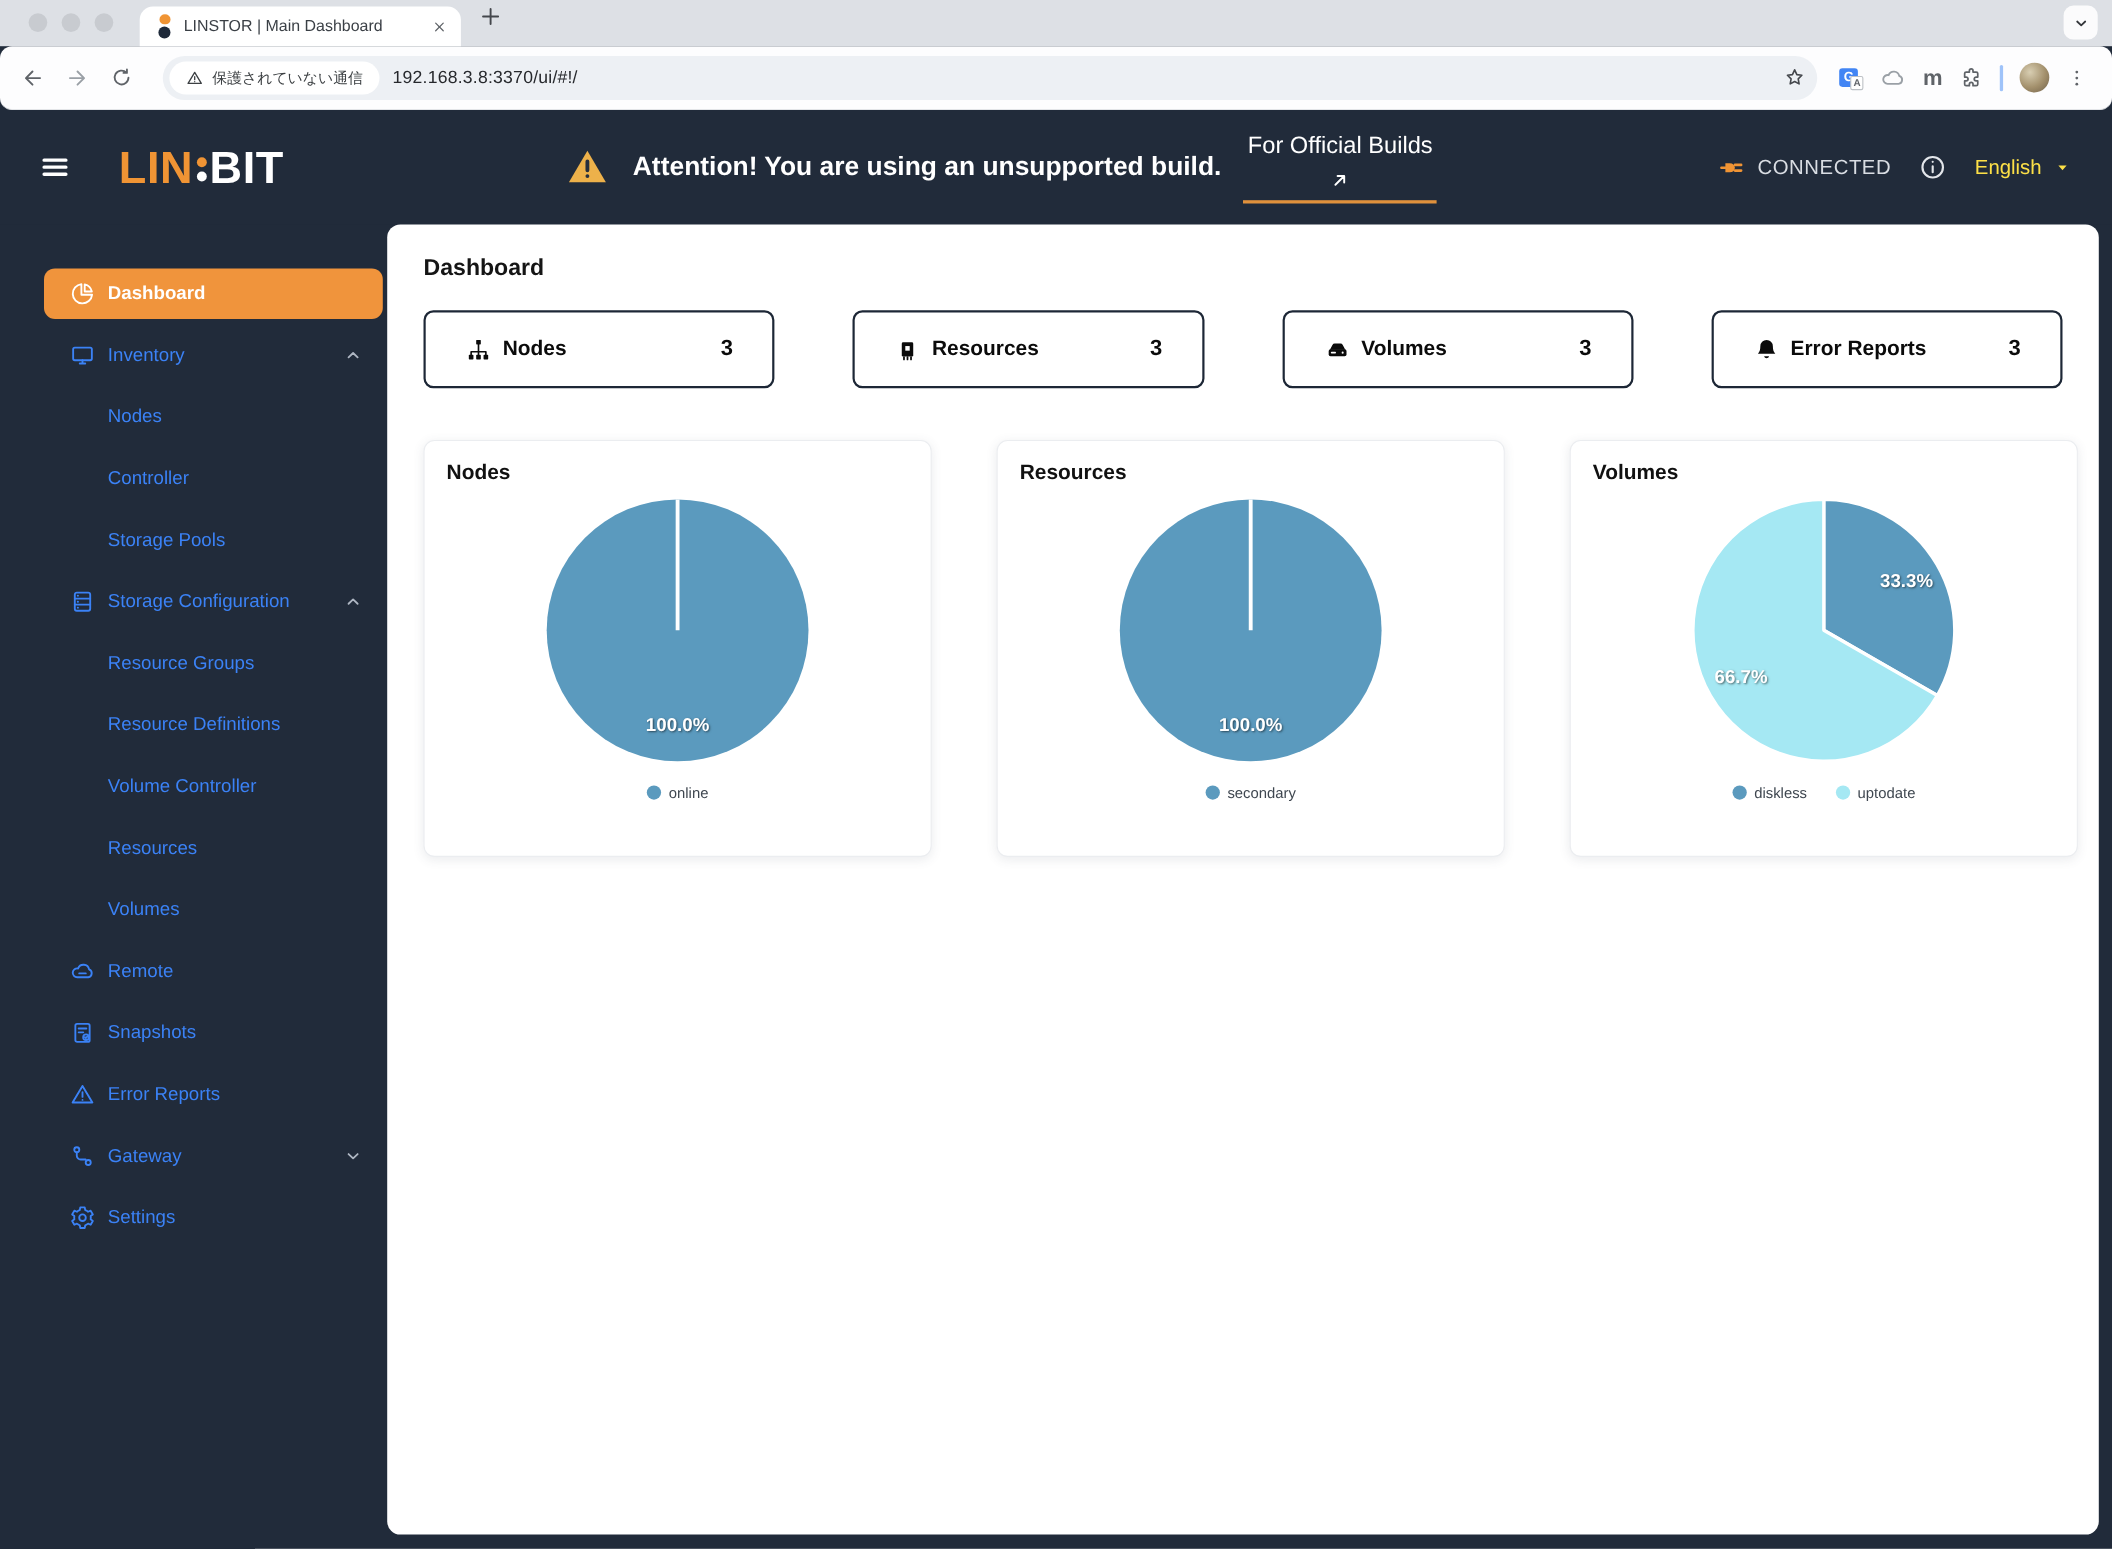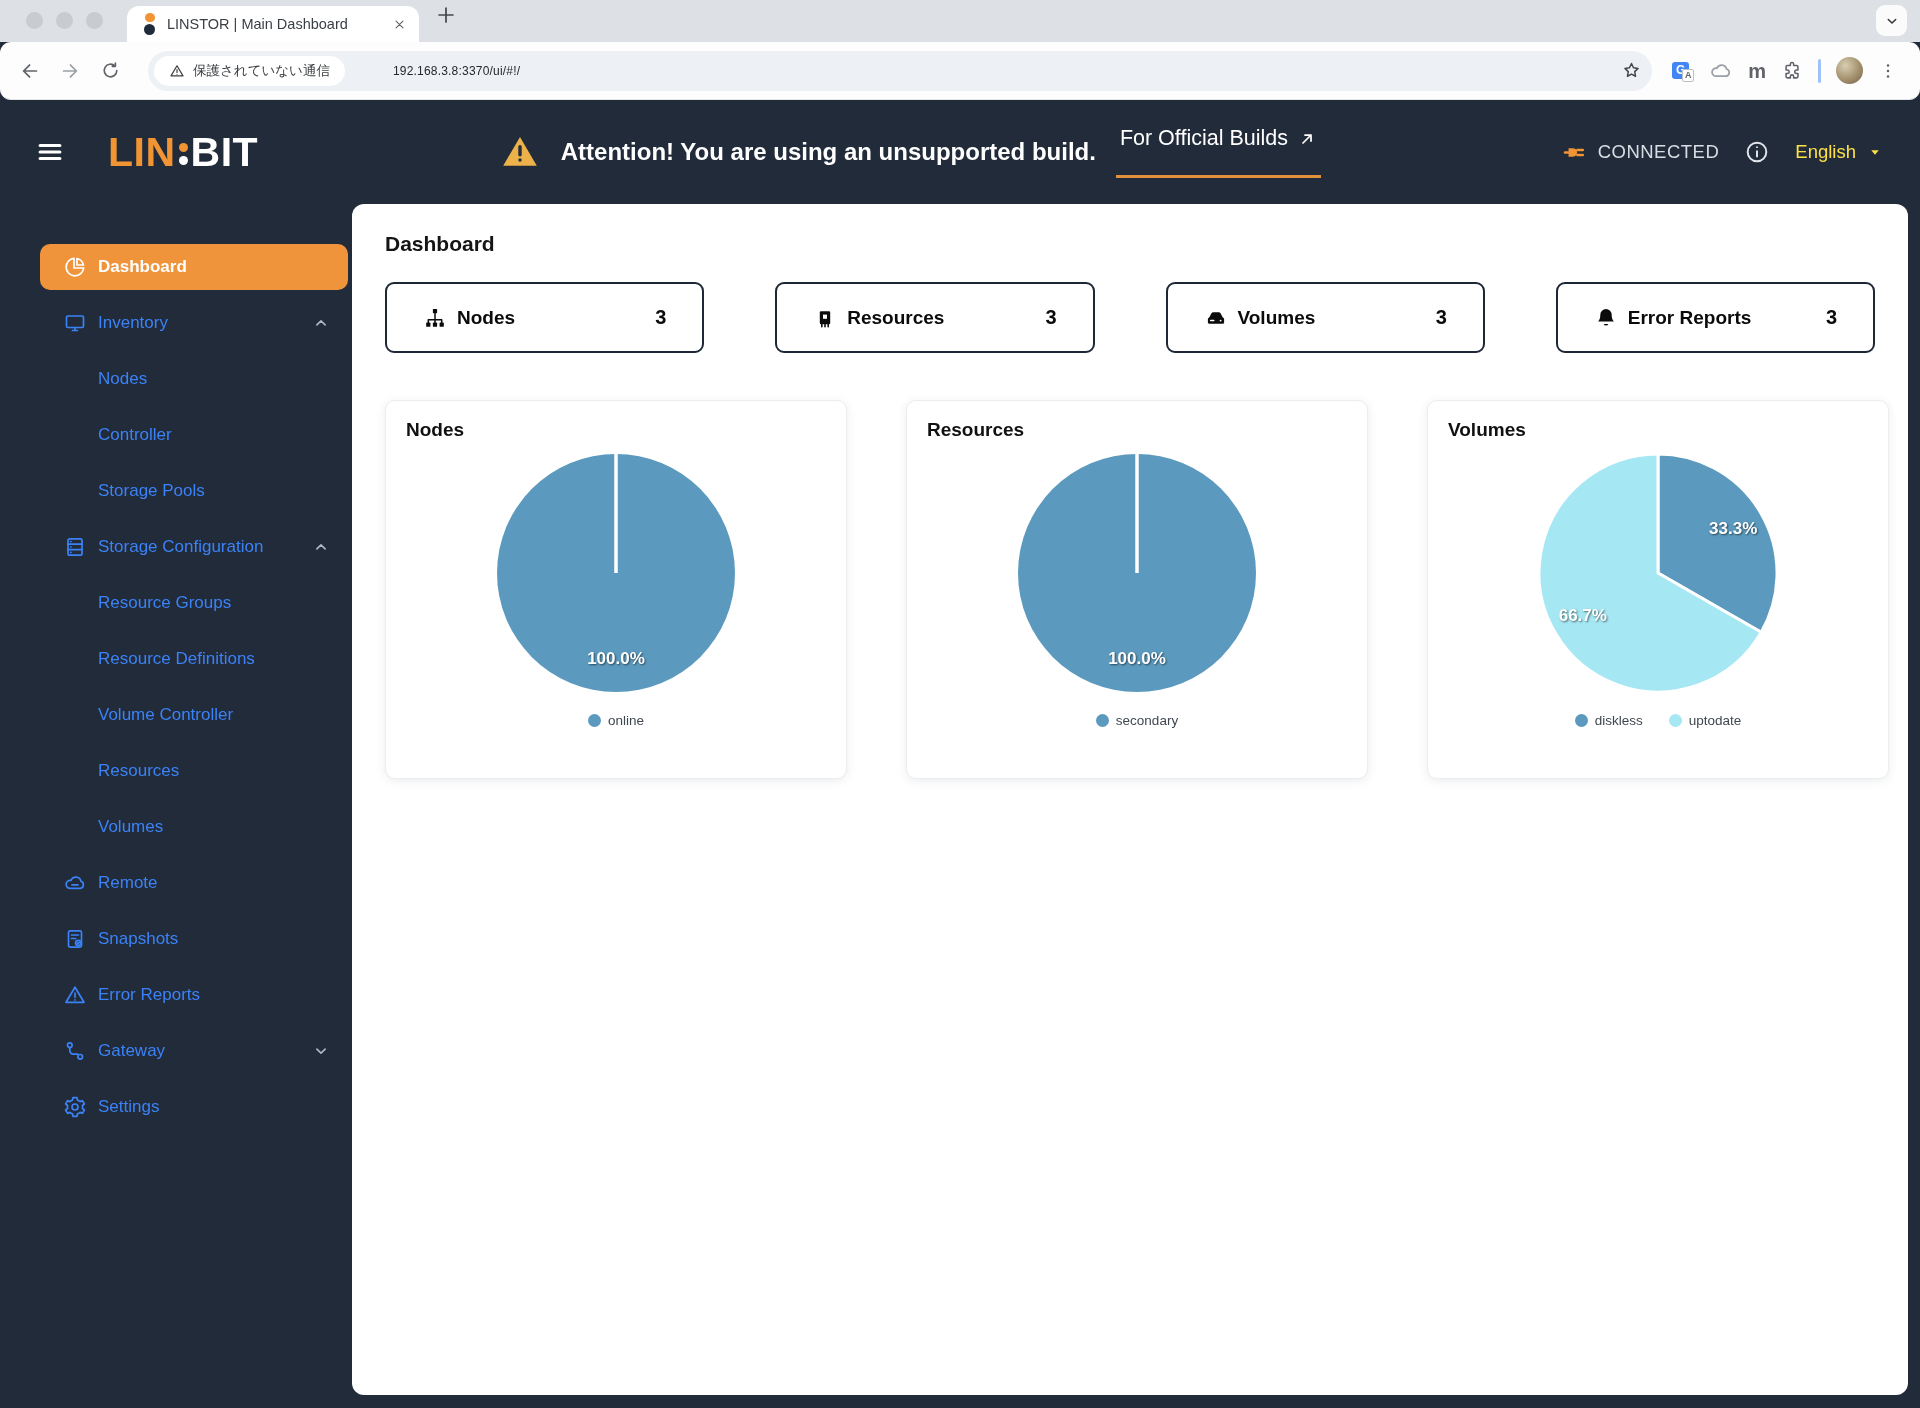--- a/index.html
+++ b/index.html
@@ -28,21 +28,21 @@
                 border-radius:9px; display:grid; place-items:center; color:#33363a; }
 
   .toolbar { height:58px; background:#fdfdfe; display:flex; align-items:center; padding:0 12px; gap:4px;
              border-bottom:1px solid #e3e5e8;border-radius:11px; }
   .nav-ic { width:36px; height:36px; display:grid; place-items:center; border-radius:50%; color:#5f6368; }
   .nav-ic.dim { color:#9aa0a6; }
   .omnibox { flex:1; height:40px; background:#edf0f4; border-radius:20px; display:flex; align-items:center;
              gap:12px; padding:0 10px 0 6px; margin:0 10px 0 16px; }
   .sec-chip { height:30px; background:#fff; border-radius:15px; display:flex; align-items:center; gap:8px;
               padding:0 15px; color:#3c4043; font-size:13.5px; white-space:nowrap; }
-  .url { flex:1; font-size:12px; color:#26282c; letter-spacing:.2px;margin-left:36px; }
+  .url { flex:1; font-size:16px; color:#26282c; letter-spacing:.2px; }
   .ext-row { display:flex; align-items:center; gap:15px; padding:0 10px 0 6px; color:#5f6368; }
   .gt { position:relative; width:22px; height:22px; }
   .gt .b { position:absolute; left:0; top:2px; width:17px; height:17px; background:#4285f4; border-radius:3px;
            color:#fff; font-size:12px; font-weight:bold; display:grid; place-items:center; }
   .gt .a { position:absolute; right:0; bottom:0; width:12px; height:13px; background:#fff; border:1px solid #bdc1c6;
            border-radius:2px; color:#5f6368; font-size:9px; font-weight:bold; display:grid; place-items:center; }
   .ext-m { font-size:20px; font-weight:bold; color:#5f6368; line-height:1; }
   .sep-blue { width:3px; height:24px; border-radius:2px; background:#9fc3f9; }
   .avatar { width:27px; height:27px; border-radius:50%;
             background:radial-gradient(circle at 35% 32%, #d8ceb2, #a3906c 55%, #6f6049 100%); }
@@ -53,21 +53,21 @@
   .logo { display:flex; align-items:center; font-weight:bold; font-size:41px; letter-spacing:.5px; line-height:1; }
   .logo .lin { color:#f09434;text-align:center; }
   .logo .bit { color:#fff; }
   .logo-dots { display:flex; flex-direction:column; gap:4px; margin:0 3px; padding-top:4px; }
   .logo-dots i { width:9px; height:9px; border-radius:50%; }
   .logo-dots .o { background:#f09434; }
   .logo-dots .w { background:#fff; }
   .warn-group { display:flex; align-items:center; gap:20px; margin:0 auto; }
   .warn-text { font-size:24px; font-weight:bold; color:#fff; }
   .official { display:flex; align-items:center; gap:9px; font-size:21.5px; color:#fff;
-              padding:0 4px 24px 4px; border-bottom:3px solid #e0913c; cursor:pointer; }
+              padding:0 4px 8px 4px; border-bottom:3px solid #e0913c; cursor:pointer;flex-direction:column; }
   .right-group { display:flex; align-items:center; gap:25px; color:#dde1e7; }
   .connected { display:flex; align-items:center; gap:9px; font-size:18.5px; letter-spacing:.5px; color:#d9dde3; }
   .lang { display:flex; align-items:center; gap:10px; font-size:18.5px; color:#fde047; cursor:pointer; }
 
   
   .layout { display:flex; height:1204px; }
   .sidebar { width:352px; flex:0 0 352px; padding-top:40px; }
   .nav-item { height:46px; margin:10px 4px 0 40px; border-radius:10px; display:flex; align-items:center;
               gap:11px; padding:0 18px 0 23px; color:#3b82f6; font-size:17px; cursor:pointer; }
   .nav-item:first-child { margin-top:0; }

